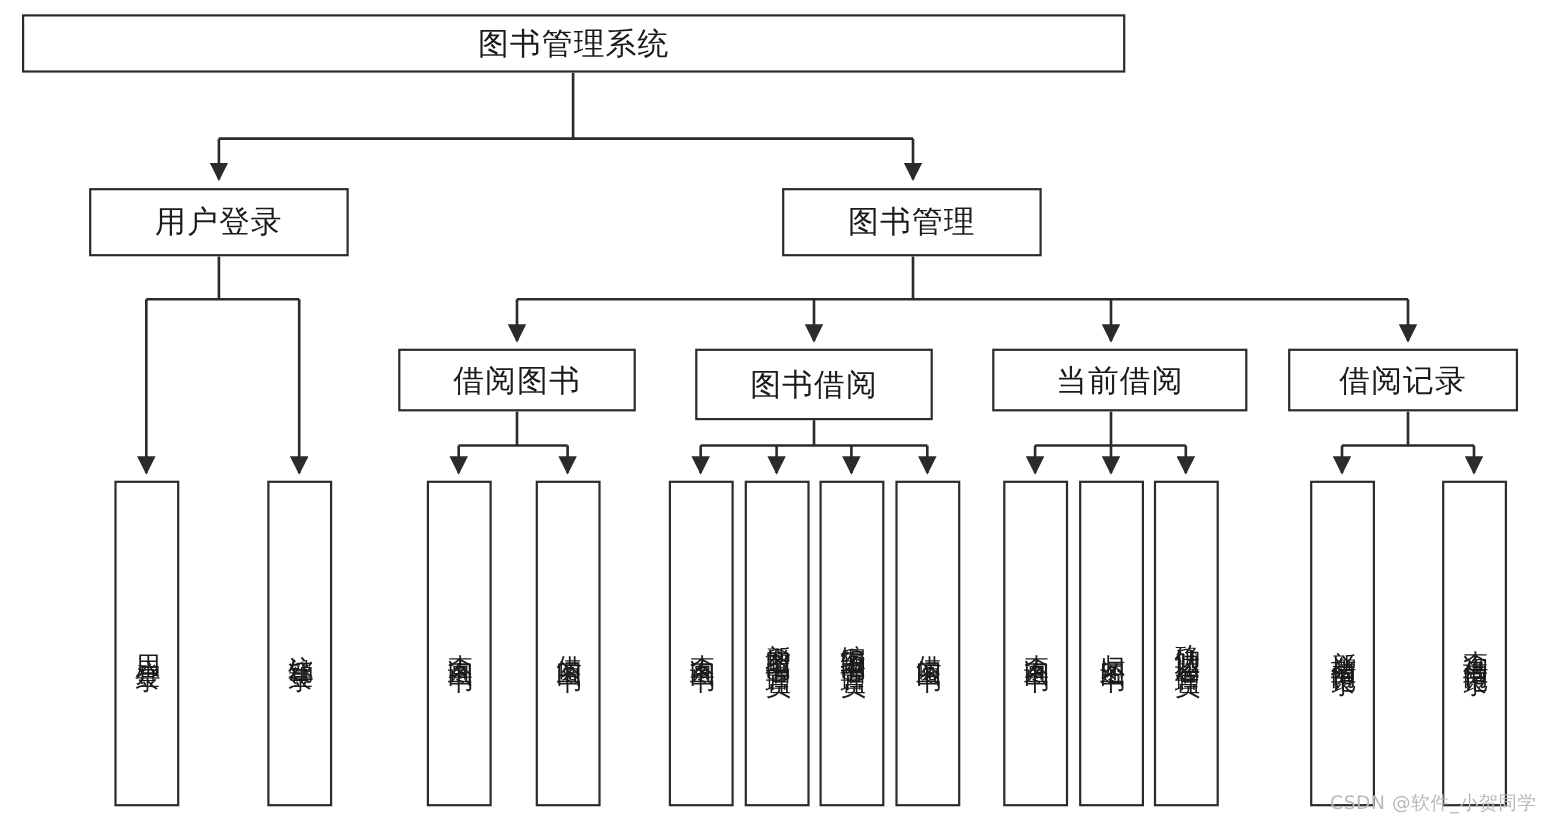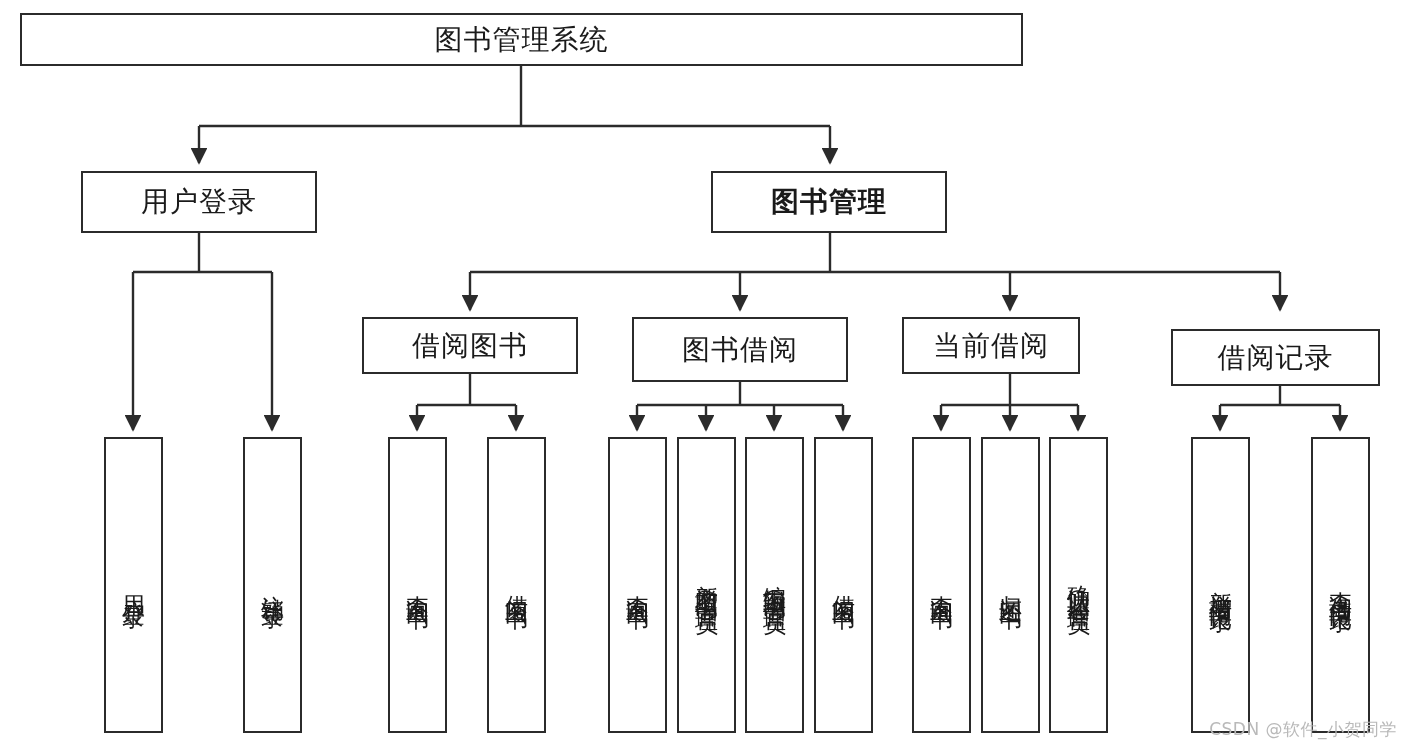--- a/index.html
+++ b/index.html
@@ -116,34 +116,34 @@
     </g>
   </svg>
 
   <div class="node h" style="left:20px; top:13px; width:1003px; height:53px;">
     <span>图书管理系统</span>
   </div>
 
   <div class="node h" style="left:81px; top:171px; width:236px; height:62px;">
     <span>用户登录</span>
   </div>
-  <div class="node h" style="left:711px; top:171px; width:236px; height:62px;font-weight:bold;">
+  <div class="node h" style="left:711px; top:171px; width:236px; height:62px;">
     <span>图书管理</span>
   </div>
 
   <div class="node h" style="left:362px; top:317px; width:216px; height:57px;">
     <span>借阅图书</span>
   </div>
   <div class="node h" style="left:632px; top:317px; width:216px; height:65px;">
     <span>图书借阅</span>
   </div>
-  <div class="node h" style="left:902px; top:317px; width:178px; height:57px;">
+  <div class="node h" style="left:902px; top:317px; width:232px; height:57px;">
     <span>当前借阅</span>
   </div>
-  <div class="node h" style="left:1171px; top:317px; width:209px; height:57px;margin-top:12px;">
+  <div class="node h" style="left:1171px; top:317px; width:209px; height:57px;">
     <span>借阅记录</span>
   </div>
 
   <div class="node v" style="left:104px; top:437px; width:59px; height:296px;">
     <span class="vtext">用户登录</span>
   </div>
   <div class="node v" style="left:243px; top:437px; width:59px; height:296px;">
     <span class="vtext">注销登录</span>
   </div>
 

